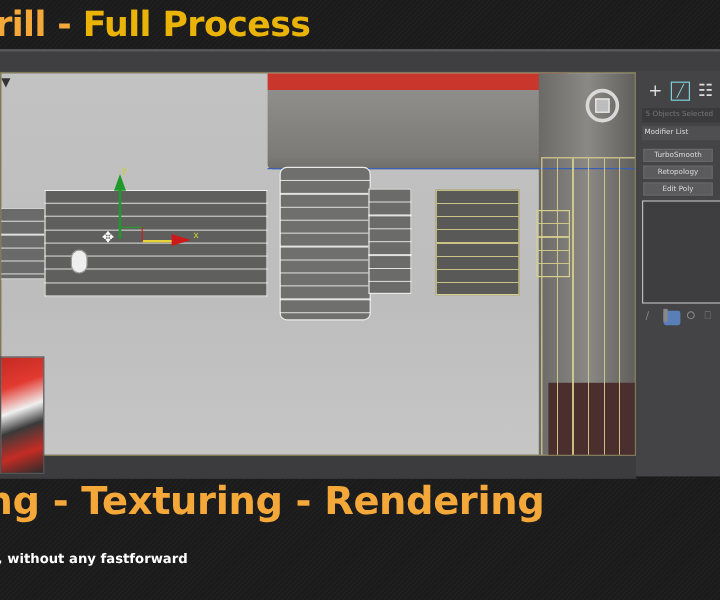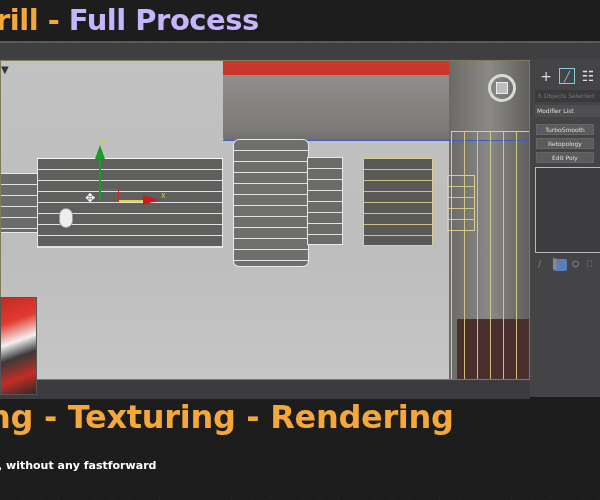--- a/index.html
+++ b/index.html
@@ -9,21 +9,21 @@
     background-image: repeating-linear-gradient(135deg, rgba(255,255,255,0.025) 0px, rgba(255,255,255,0.025) 1px, transparent 1px, transparent 3px);
     font-family:"DejaVu Serif", serif;
     position:relative;
   }
   .title {
     position:absolute; left:-4px; top:0px; height:42px;
     font-family:"DejaVu Sans", sans-serif; font-weight:bold; font-size:29px;
     line-height:40px; letter-spacing:-0.5px; white-space:nowrap;
   }
   .title .orange { color:#f5a83a; }
-  .title .white { color:#c4b5fd; }
+  .title .white { color:#eab308; }
 
   .app-frame {
     position:absolute; left:0; top:41px; width:600px; height:356px;
     background:#444446; border-top:2px solid #5a5a5c;
   }
   .topbar { position:absolute; left:0; top:0; width:600px; height:16px; background:#3f3f41; }
   .viewport {
     position:absolute; left:0; top:17px; width:530px; height:320px;
     background:linear-gradient(180deg, #c2c2c2 0%, #bdbdbd 60%, #c6c6c6 100%);
     border:1px solid #807a55; overflow:hidden;

